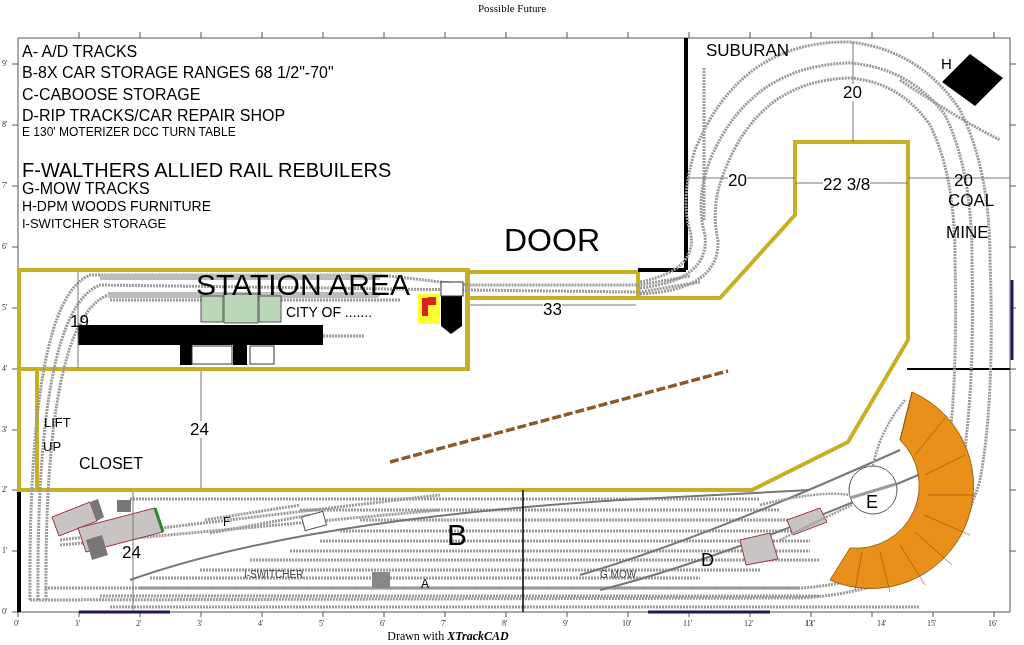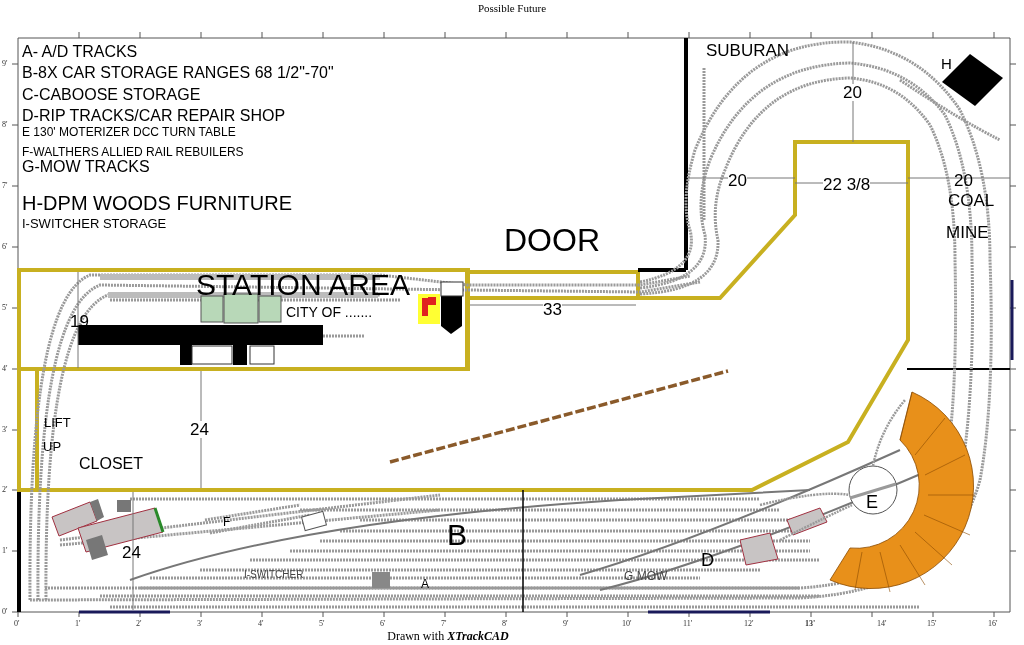--- a/index.html
+++ b/index.html
@@ -223,44 +223,44 @@
     <line x1="133" y1="492" x2="133" y2="610"></line>
   </g>
 </svg>
 
 <div class="legend">
   <div style="font-size:16px;margin-top:0px;">A- A/D TRACKS</div>
   <div style="font-size:16px;margin-top:5px;">B-8X CAR STORAGE  RANGES 68 1/2"-70"</div>
   <div style="font-size:16px;margin-top:6px;">C-CABOOSE STORAGE</div>
   <div style="font-size:16px;margin-top:5px;">D-RIP TRACKS/CAR REPAIR SHOP</div>
   <div style="font-size:12px;margin-top:2px;">E 130' MOTERIZER DCC TURN TABLE</div>
-  <div style="font-size:12px;margin-top:8px;">F-WALTHERS ALLIED RAIL REBUILERS</div>
+  <div style="font-size:20px;margin-top:22px;">F-WALTHERS ALLIED RAIL REBUILERS</div>
   <div style="font-size:16px;margin-top:1px;">G-MOW TRACKS</div>
-  <div style="font-size:20px;margin-top:18px;">H-DPM WOODS FURNITURE</div>
+  <div style="font-size:14px;margin-top:2px;">H-DPM WOODS FURNITURE</div>
   <div style="font-size:13px;margin-top:4px;">I-SWITCHER STORAGE</div>
 </div>
 
 <div class="lbl" style="left:504px;top:224px;font-size:32px;">DOOR</div>
 <div class="lbl" style="left:706px;top:42px;font-size:17px;">SUBURAN</div>
 <div class="lbl" style="left:196px;top:270px;font-size:30px;height:28px;overflow:hidden;padding-top:0;">STATION AREA</div>
 <div class="lbl" style="left:286px;top:305px;font-size:14px;">CITY OF .......</div>
 <div class="lbl" style="left:79px;top:427px;font-size:16px;margin-top:29px;">CLOSET</div>
 <div class="lbl" style="left:44px;top:416px;font-size:13px;">LIFT</div>
 <div class="lbl" style="left:43px;top:440px;font-size:13px;">UP</div>
 <div class="lbl" style="left:948px;top:192px;font-size:17px;">COAL</div>
 <div class="lbl" style="left:946px;top:224px;font-size:17px;">MINE</div>
 
 <div class="lbl" style="left:447px;top:520px;font-size:30px;">B</div>
 <div class="lbl" style="left:866px;top:493px;font-size:18px;">E</div>
 <div class="lbl" style="left:701px;top:551px;font-size:18px;">D</div>
 <div class="lbl" style="left:223px;top:516px;font-size:12px;">F</div>
 <div class="lbl" style="left:941px;top:56px;font-size:15px;">H</div>
 <div class="lbl" style="left:421px;top:578px;font-size:12px;">A</div>
 <div class="lbl" style="left:244px;top:570px;font-size:10px;color:#444;">I-SWITCHER</div>
-<div class="lbl" style="left:624px;top:570px;font-size:12px;color:#444;">G MOW</div>
+<div class="lbl" style="left:600px;top:570px;font-size:10px;color:#444;">G MOW</div>
 
 <div class="lbl" style="left:843px;top:84px;font-size:17px;background:#fff;">20</div>
 <div class="lbl" style="left:728px;top:172px;font-size:17px;background:#fff;">20</div>
 <div class="lbl" style="left:823px;top:176px;font-size:17px;background:#fff;">22 3/8</div>
 <div class="lbl" style="left:954px;top:172px;font-size:17px;">20</div>
 <div class="lbl" style="left:543px;top:301px;font-size:17px;background:#fff;">33</div>
 <div class="lbl" style="left:70px;top:313px;font-size:17px;">19</div>
 <div class="lbl" style="left:190px;top:421px;font-size:17px;background:#fff;">24</div>
 <div class="lbl" style="left:122px;top:544px;font-size:17px;">24</div>
 

